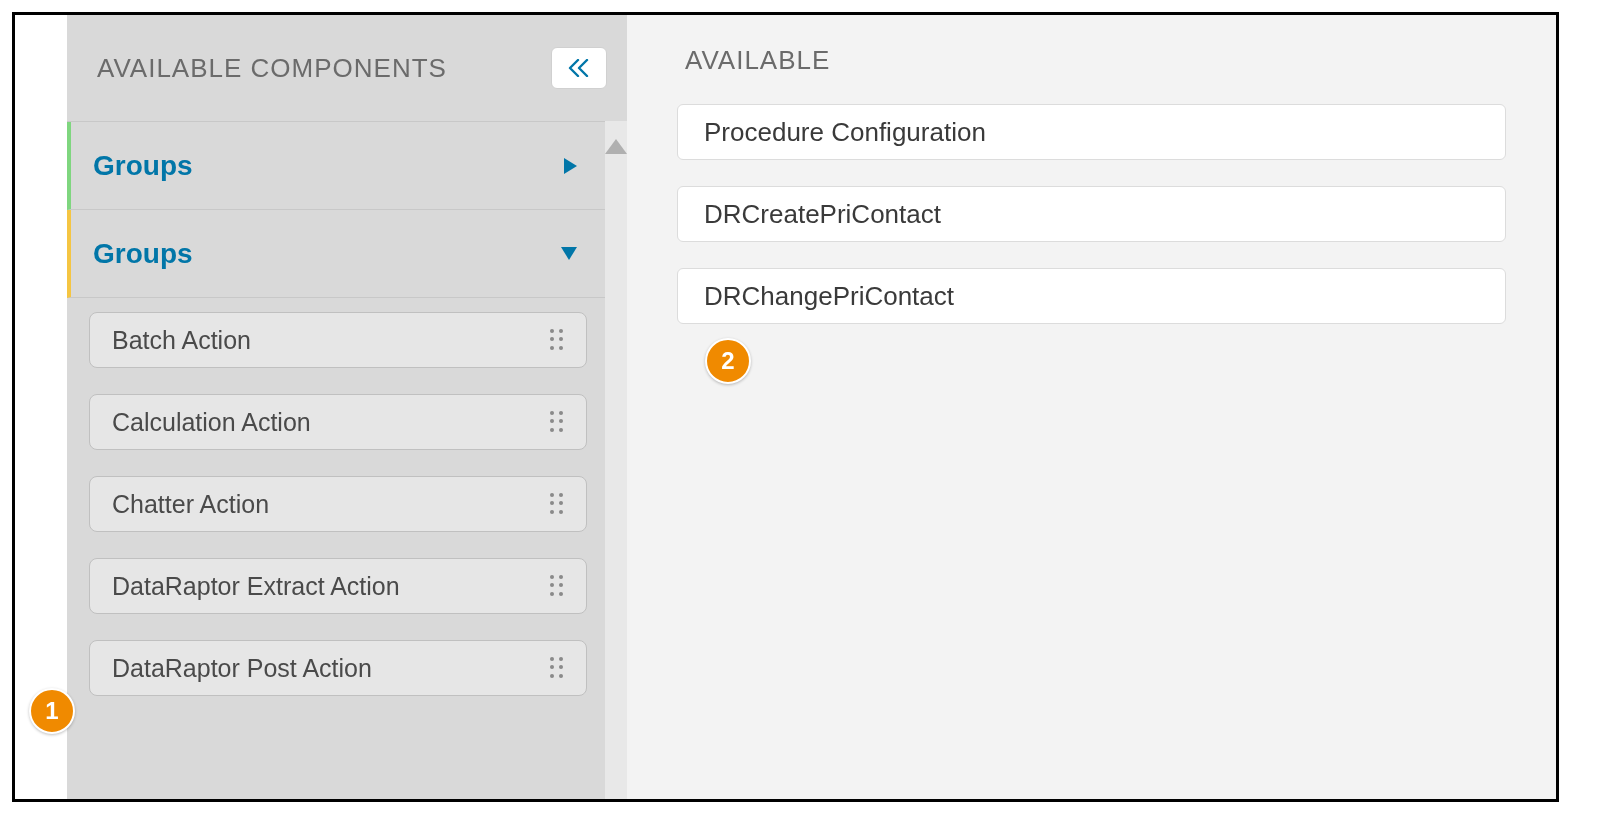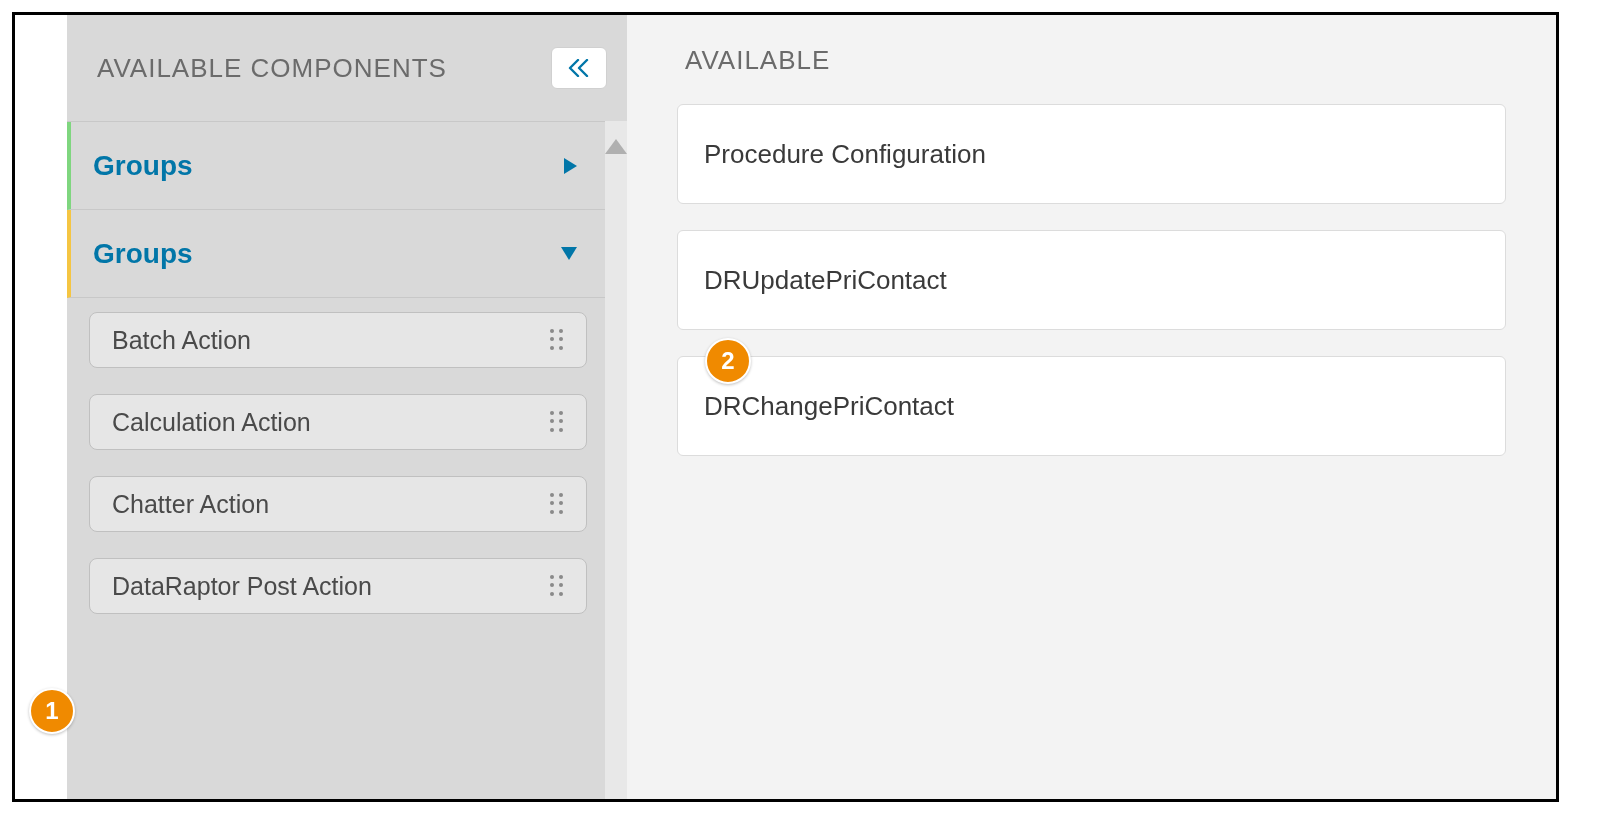--- a/index.html
+++ b/index.html
@@ -146,21 +146,21 @@
     letter-spacing: 1px;
     font-weight: 400;
     margin-bottom: 28px;
     padding-left: 8px;
   }
   .structure-items { }
   .structure-item {
     background: #ffffff;
     border: 1px solid #dcdcdc;
     border-radius: 6px;
-    height: 100px;
+    height: 56px;
     margin-bottom: 26px;
     padding: 0 26px;
     display: flex;
     align-items: center;
     position: relative;
     cursor: pointer;
   }
   .structure-label {
     font-size: 26px;
     color: #3a3a3a;
@@ -260,20 +260,31 @@
             <span class="drag-handle">
                 <span></span>
                 <span></span>
                 <span></span>
                 <span></span>
                 <span></span>
                 <span></span>
               </span>
           </div>
 
+          <div class="component-item">
+            <span class="component-label">DataRaptor Extract Action</span>
+            <span class="drag-handle">
+                <span></span>
+                <span></span>
+                <span></span>
+                <span></span>
+                <span></span>
+                <span></span>
+              </span>
+          </div>
 
           <div class="component-item">
             <span class="component-label">DataRaptor Post Action</span>
             <span class="drag-handle">
                 <span></span>
                 <span></span>
                 <span></span>
                 <span></span>
                 <span></span>
                 <span></span>
@@ -291,21 +302,21 @@
 
   <div class="structure-pane">
     <div class="structure-title">AVAILABLE</div>
     <div class="structure-items">
 
       <div class="structure-item">
         <span class="structure-label">Procedure Configuration</span>
       </div>
 
       <div class="structure-item">
-        <span class="structure-label">DRUpdatePriContact</span>
+        <span class="structure-label">DRCreatePriContact</span>
       </div>
 
       <div class="structure-item">
         <span class="structure-label">DRChangePriContact</span>
       </div>
 
 
     </div>
   </div>
 

